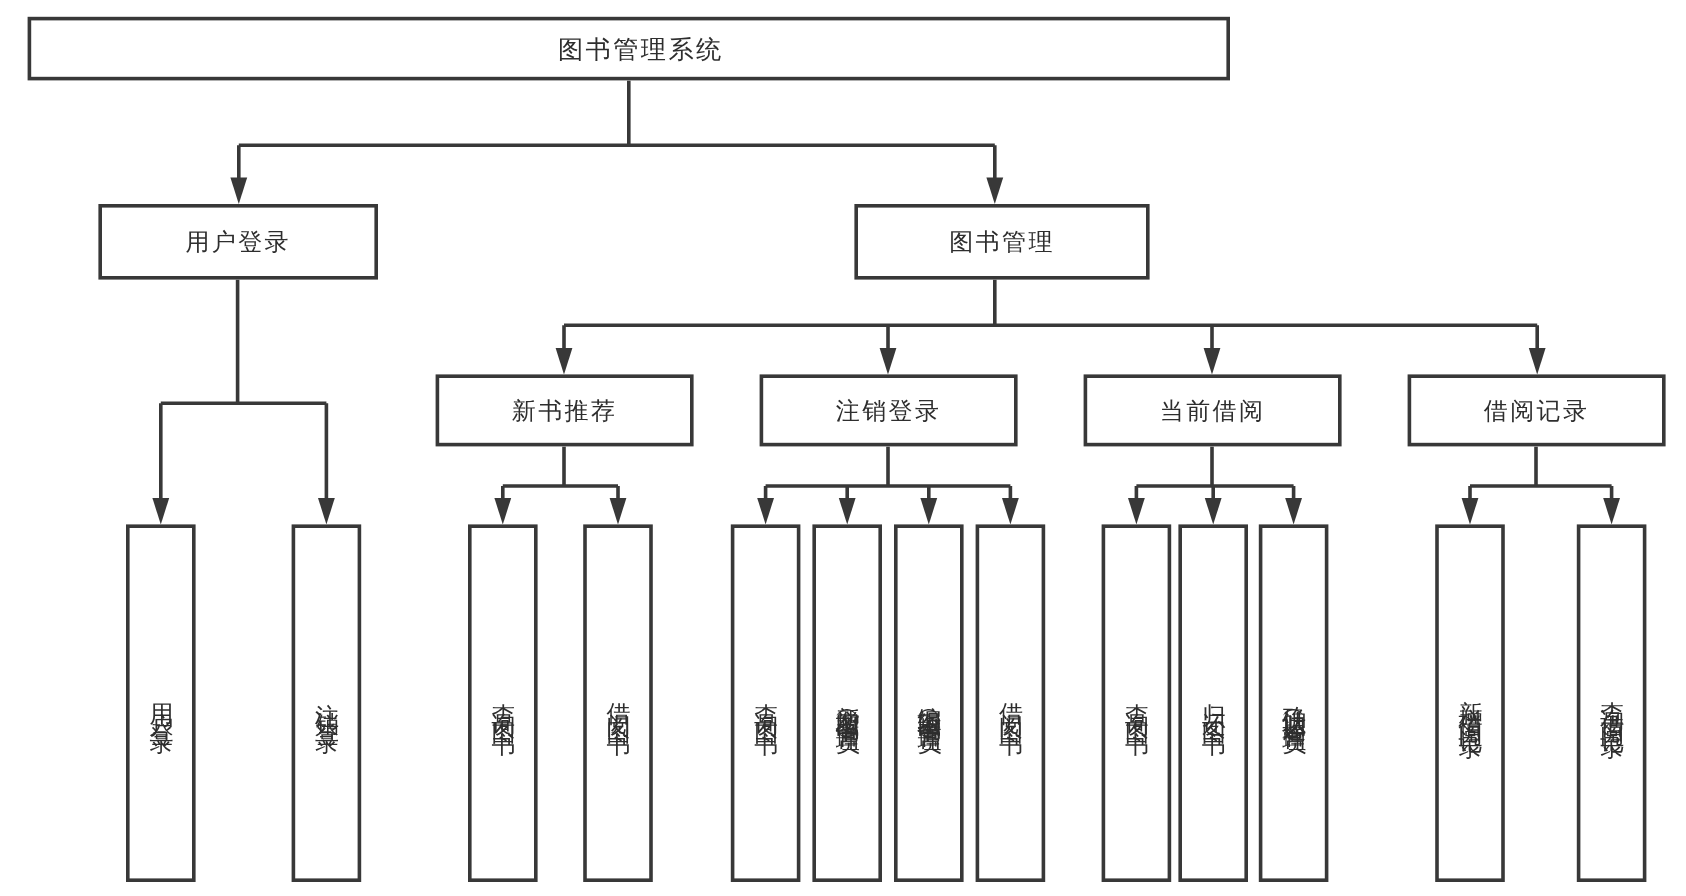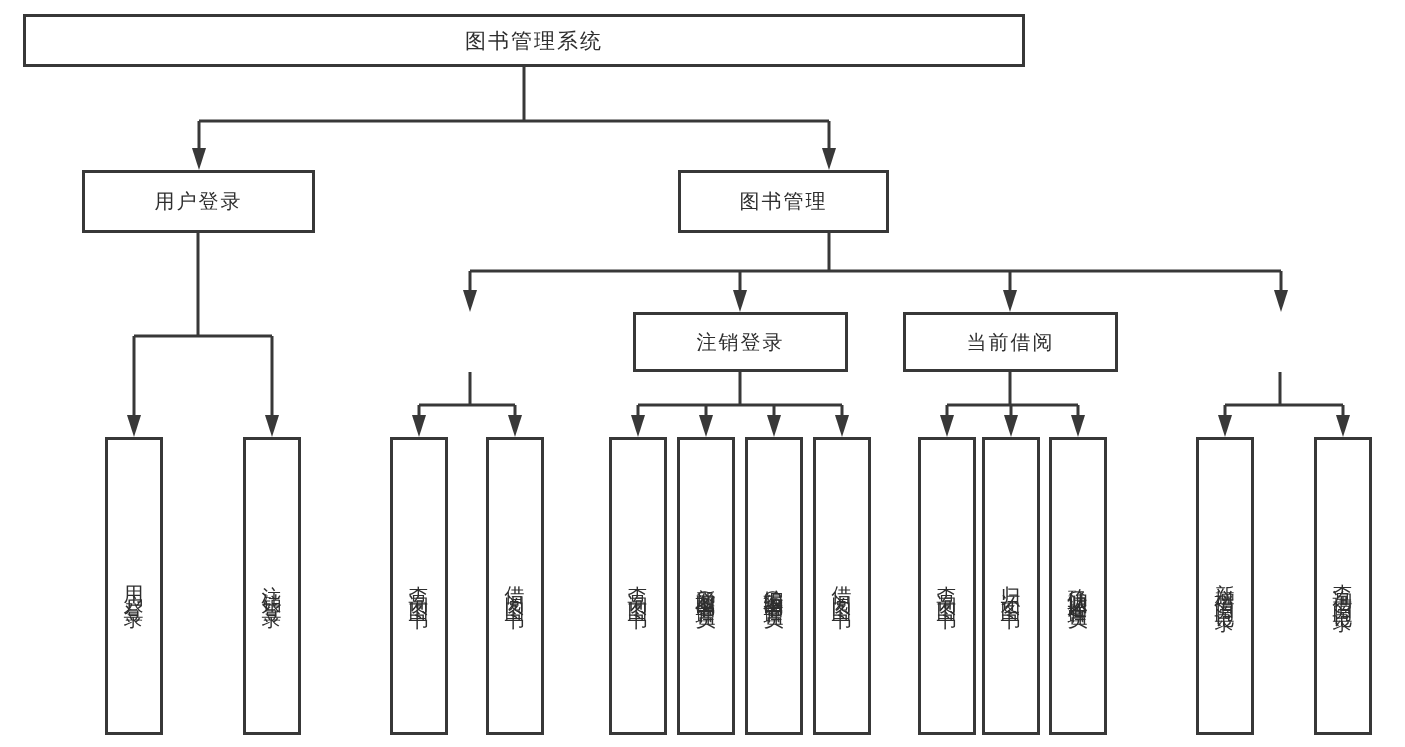--- a/index.html
+++ b/index.html
@@ -113,29 +113,35 @@
     </g>
   </svg>
 
   <div class="node hbox root-box" style="left:23px; top:14px; width:1002px; height:53px;">
     <span>图书管理系统</span>
   </div>
 
   <div class="node hbox" style="left:82px; top:170px; width:233px; height:63px;">
     <span>用户登录</span>
   </div>
-  <div class="node hbox" style="left:678px; top:170px; width:211px; height:63px;">
+  <div class="node hbox" style="left:712px; top:170px; width:246px; height:63px;">
     <span>图书管理</span>
   </div>
 
+  <div class="node hbox" style="left:363px; top:312px; width:215px; height:60px;">
+    <span>新书推荐</span>
+  </div>
   <div class="node hbox" style="left:633px; top:312px; width:215px; height:60px;">
     <span>注销登录</span>
   </div>
   <div class="node hbox" style="left:903px; top:312px; width:215px; height:60px;">
     <span>当前借阅</span>
+  </div>
+  <div class="node hbox" style="left:1173px; top:312px; width:215px; height:60px;">
+    <span>借阅记录</span>
   </div>
 
   <div class="node vbox" style="left:105px; top:437px; width:58px; height:298px;">
     <span>用户登录</span>
   </div>
   <div class="node vbox" style="left:243px; top:437px; width:58px; height:298px;">
     <span>注销登录</span>
   </div>
 
   <div class="node vbox" style="left:390px; top:437px; width:58px; height:298px;">

